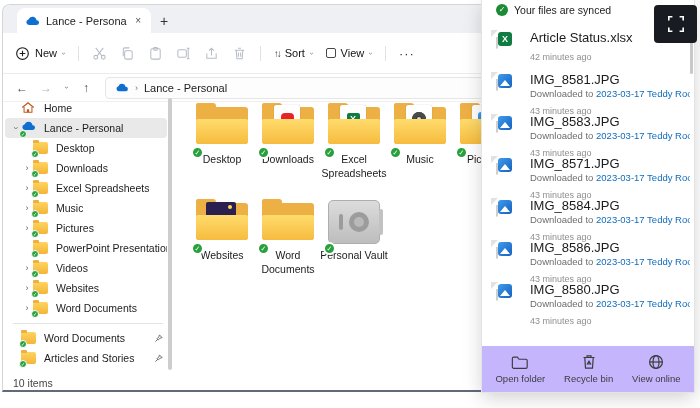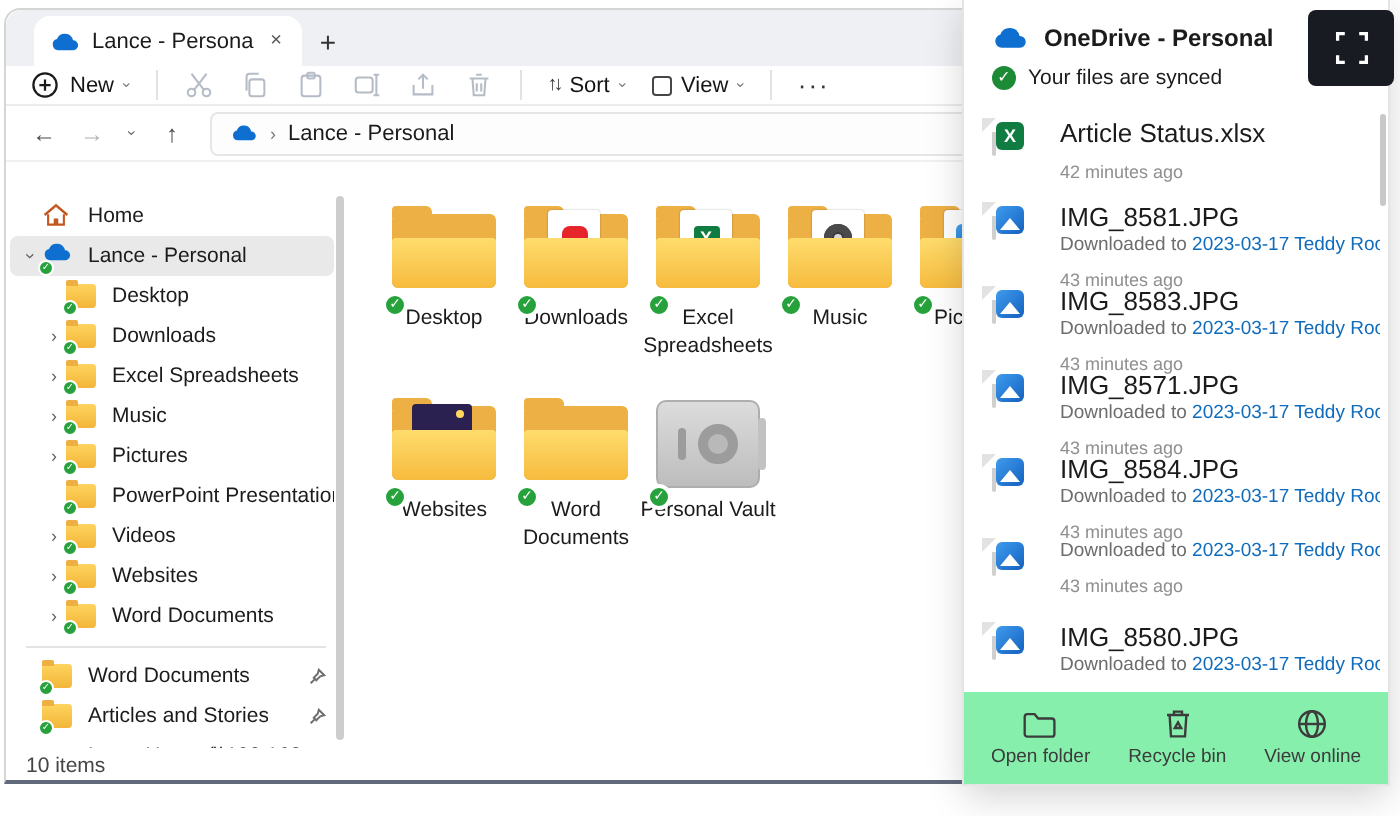--- a/index.html
+++ b/index.html
@@ -12,21 +12,21 @@
     background:#fff; border:1px solid #d5d5d5; border-bottom:2px solid #606a7b;
     border-radius:8px 8px 0 0; }
   .tabbar { height:28px; background:#eef0f3; border-radius:8px 8px 0 0;
     display:flex; align-items:flex-end; padding-left:14px; }
   .tab { width:134px; height:25px; background:#fff; border-radius:8px 8px 0 0;
     display:flex; align-items:center; gap:6px; padding:0 8px; font-size:11px; }
   .tab-title { white-space:nowrap; overflow:hidden; flex:1; }
   .tab-close { color:#555; font-size:10px; padding:0 2px; }
   .newtab-btn { width:26px; text-align:center; color:#333; font-size:14px; padding-bottom:4px; }
 
-  .toolbar { height:20px; display:flex; align-items:center; gap:13px;
+  .toolbar { height:41px; display:flex; align-items:center; gap:13px;
     padding:0 12px; border-bottom:1px solid #ececec; background:#fff; }
   .tbtn { display:flex; align-items:center; gap:5px; font-size:11px; color:#141414; }
   .caret { font-size:8px; color:#777; display:inline-block; transform:rotate(90deg); }
   .tdiv { width:1px; height:15px; background:#e2e2e2; }
   .dis svg { stroke:#b6bcc6; }
   .sorticon { font-size:10px; letter-spacing:-2px; color:#3c3c3c; }
   .viewbox-ic { width:10px; height:10px; border:1.3px solid #474747; border-radius:2px; }
   .more-glyph { font-size:13px; color:#333; letter-spacing:1px; }
 
   .addr { height:28px; display:flex; align-items:center; gap:2px; padding:0 8px;
@@ -131,21 +131,21 @@
   .mini.img { background:linear-gradient(135deg,#3f9ced,#1461bf); }
   .mini.img::after { content:""; position:absolute; bottom:2px; left:2px;
     border-left:5px solid transparent; border-right:5px solid transparent; border-bottom:6px solid #fff; }
   .mini.xls { background:#107c41; color:#fff; font-size:9px; font-weight:bold; text-align:center; line-height:14px; }
   .p-txt { min-width:0; }
   .f-name { font-size:13px; white-space:nowrap; overflow:hidden; }
   .f-sub { font-size:9.5px; color:#6d6d6d; margin-top:1px; white-space:nowrap; overflow:hidden; width:160px; }
   .f-link { color:#0f6cbd; }
   .f-time { font-size:9px; color:#8f8f8f; margin-top:7px; }
   .p-scrollbar { position:absolute; right:1px; top:4px; width:3px; height:46px; background:#c8c8c8; border-radius:2px; }
-  .p-foot { height:46px; background:#86efac; display:flex; align-items:center;
+  .p-foot { height:46px; background:#c4b5fd; display:flex; align-items:center;
     justify-content:space-around; padding:0 4px; flex:none; }
   .p-act { display:flex; flex-direction:column; align-items:center; gap:3px;
     font-size:9.5px; color:#3c3c3c; }
 
   .fsbtn { position:absolute; left:654px; top:5px; width:43px; height:38px; background:#181b21;
     border-radius:4px; display:flex; align-items:center; justify-content:center; z-index:6; }
 
   svg { display:block; }
 </style>
 </head>
@@ -494,28 +494,20 @@
           </div>
 
         </div>
       </div>
     </div>
 
     <div class="statusbar">10 items</div>
   </div>
 
   <div class="panel">
-    <div class="p-head">
-      <span>
-        <svg width="18" height="12" viewBox="0 0 16 11">
-            <path d="M12.6 10H4.2A3.1 3.1 0 0 1 3.6 3.9 4.6 4.6 0 0 1 12.4 4.6 2.7 2.7 0 0 1 12.6 10z" fill="#0e6fd1"></path>
-          </svg>
-      </span>
-      <span>OneDrive - Personal</span>
-    </div>
     <div class="p-sync">
       <span class="gchk"></span>
       <span>Your files are synced</span>
     </div>
 
     <div class="p-list">
 
       <div class="p-item">
         <span class="p-ic"><span class="fico"><span class="mini xls">X</span></span></span>
         <span class="p-txt">
@@ -556,20 +548,21 @@
         <span class="p-txt">
           <div class="f-name">IMG_8584.JPG</div>
           <div class="f-sub"><span>Downloaded to </span><span class="f-link">2023-03-17 Teddy Roose…</span></div>
           <div class="f-time">43 minutes ago</div>
         </span>
       </div>
 
       <div class="p-item">
         <span class="p-ic"><span class="fico"><span class="mini img"></span></span></span>
         <span class="p-txt">
+          <div class="f-name">IMG_8586.JPG</div>
           <div class="f-sub"><span>Downloaded to </span><span class="f-link">2023-03-17 Teddy Roose…</span></div>
           <div class="f-time">43 minutes ago</div>
         </span>
       </div>
 
       <div class="p-item">
         <span class="p-ic"><span class="fico"><span class="mini img"></span></span></span>
         <span class="p-txt">
           <div class="f-name">IMG_8580.JPG</div>
           <div class="f-sub"><span>Downloaded to </span><span class="f-link">2023-03-17 Teddy Roose…</span></div>

